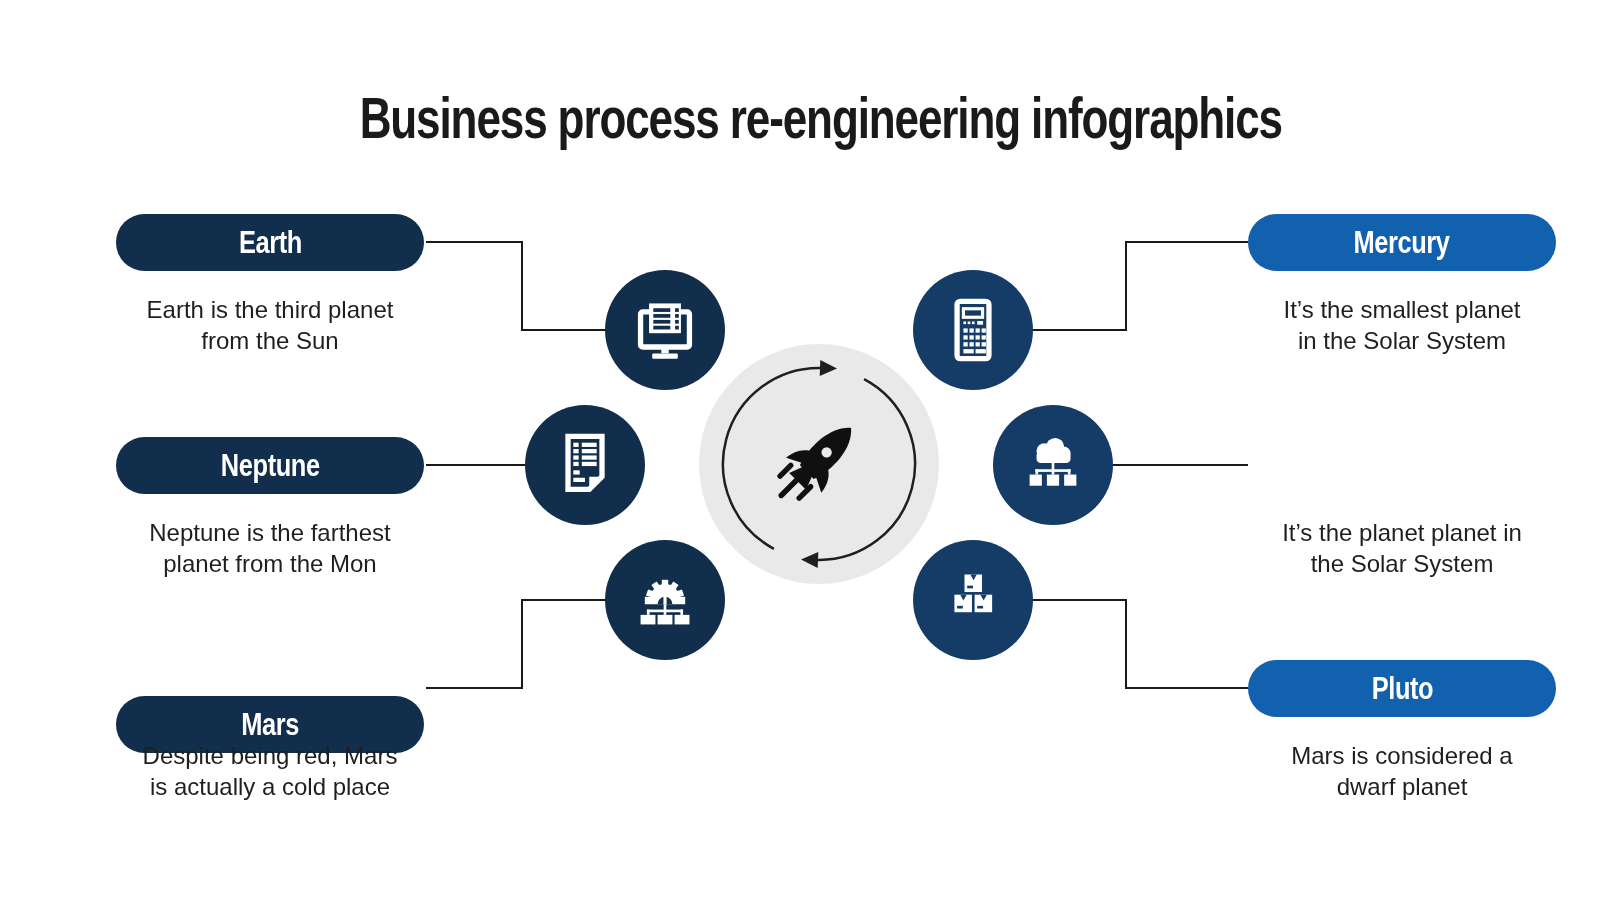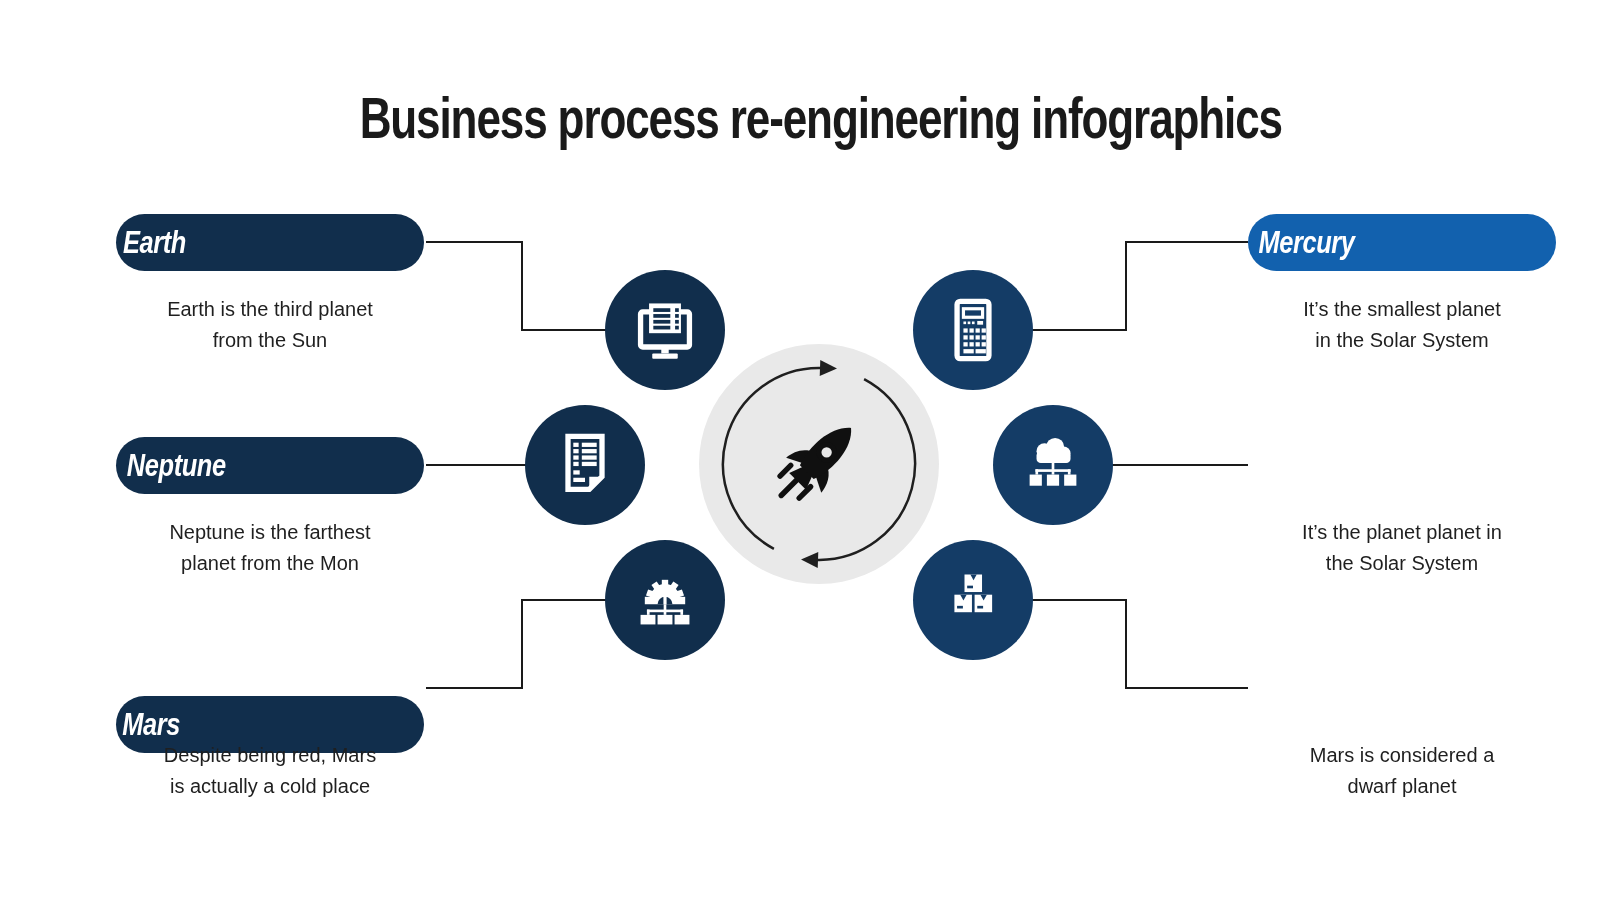--- a/index.html
+++ b/index.html
@@ -8,26 +8,26 @@
     --background:#FFFFFF; --icon-white:#FFFFFF;
   }
   html,body{margin:0;padding:0;background:var(--background);}
   .canvas{position:relative;width:1600px;height:900px;background:var(--background);
     font-family:"Liberation Sans",sans-serif;overflow:hidden;margin-left:36px;}
   .title-wrap{position:absolute;left:0;top:84px;width:1600px;display:flex;justify-content:center;}
   .title-wrap h1{margin:0;font-size:58px;font-weight:700;letter-spacing:-1.5px;color:var(--title-ink);
     white-space:nowrap;transform:translateX(-15px) scaleX(.76);transform-origin:center;}
   svg.connectors{position:absolute;left:0;top:0;z-index:1;}
   .pill{position:absolute;width:308px;height:57px;border-radius:29px;display:flex;
-    align-items:center;z-index:3;font-style:italic;}
+    align-items:center;justify-content:center;z-index:3;}
   .pill.navy{background:var(--pill-navy);}
   .pill.blue{background:var(--pill-blue);}
   .pill-label{color:#fff;font-size:31px;font-weight:700;letter-spacing:-.5px;
     display:inline-block;transform:scaleX(.82);white-space:nowrap;}
-  .desc{position:absolute;width:400px;text-align:center;font-size:20px;line-height:31px;
+  .desc{position:absolute;width:400px;text-align:center;font-size:24px;line-height:31px;
     color:var(--body-ink);white-space:pre-line;z-index:3;}
   .circle{position:absolute;width:120px;height:120px;border-radius:50%;display:flex;
     align-items:center;justify-content:center;z-index:4;}
   .circle.left{background:var(--icon-left);color:var(--icon-left);}
   .circle.right{background:var(--icon-right);color:var(--icon-right);}
   .circle svg .w{fill:var(--icon-white);}
   .circle svg .d{fill:currentColor;}
   .circle svg .s{fill:none;stroke:var(--icon-white);stroke-width:5;}
   .circle svg .s2{fill:none;stroke:var(--icon-white);stroke-width:3;}
   .hub{position:absolute;left:663px;top:344px;width:240px;height:240px;border-radius:50%;
@@ -204,20 +204,23 @@
         <rect x="15.5" y="36" width="2.5" height="5"></rect>
         <rect x="30.75" y="36" width="2.5" height="5"></rect>
         <rect x="46" y="36" width="2.5" height="5"></rect>
         <rect x="10" y="41" width="11.5" height="10.5"></rect>
         <rect x="26.25" y="41" width="11.5" height="10.5"></rect>
         <rect x="42.5" y="41" width="11.5" height="10.5"></rect>
       </g>
     </svg>
   </div>
 
+  <div class="pill blue" style="left:1212px;top:660px">
+    <span class="pill-label">Pluto</span>
+  </div>
   <div class="desc" style="left:1166px;top:740px">Mars is considered a
 dwarf planet</div>
   <div class="circle right" style="left:877px;top:540px">
     <svg viewBox="0 0 64 64" width="68" height="68">
       <g class="w">
         <rect x="24" y="8" width="16.5" height="16.5"></rect>
         <rect x="14.5" y="27" width="16.5" height="16.5"></rect>
         <rect x="33.5" y="27" width="16.5" height="16.5"></rect>
       </g>
       <g class="d">

